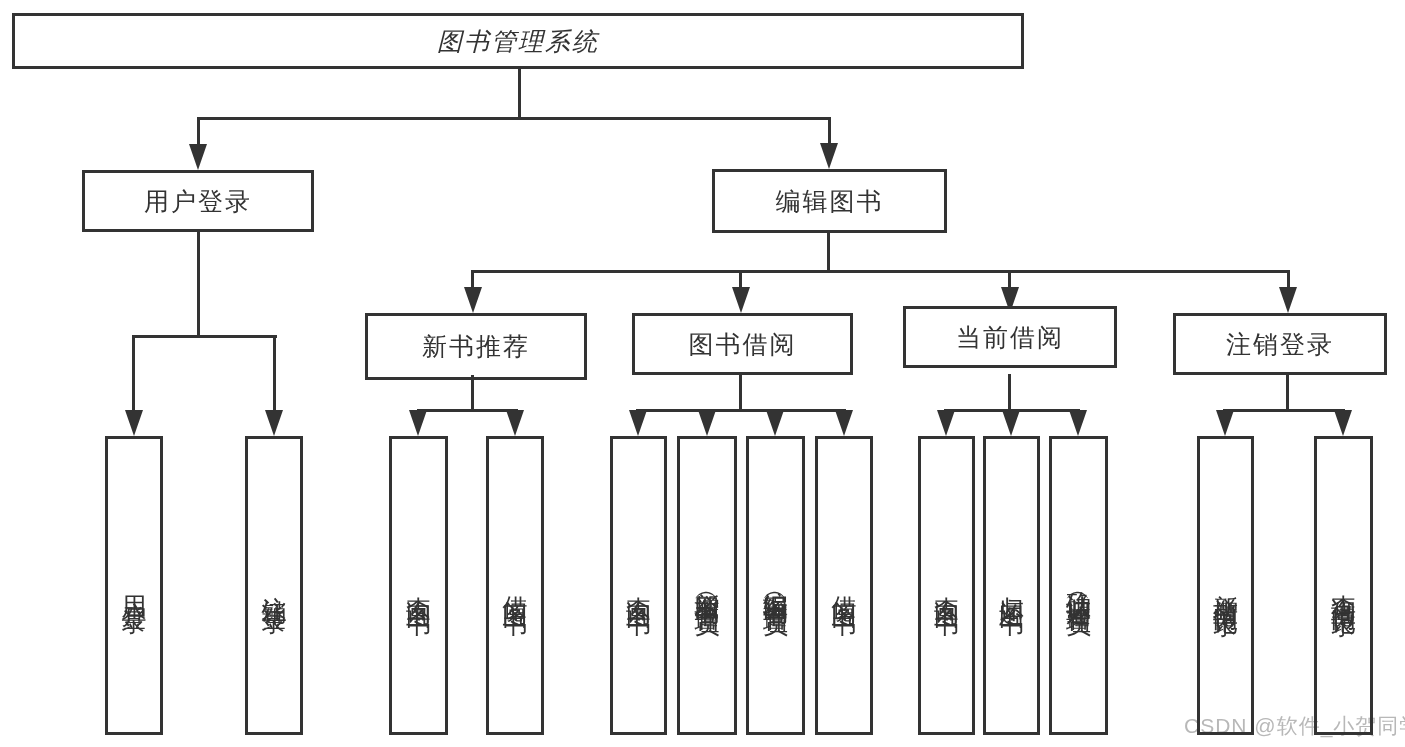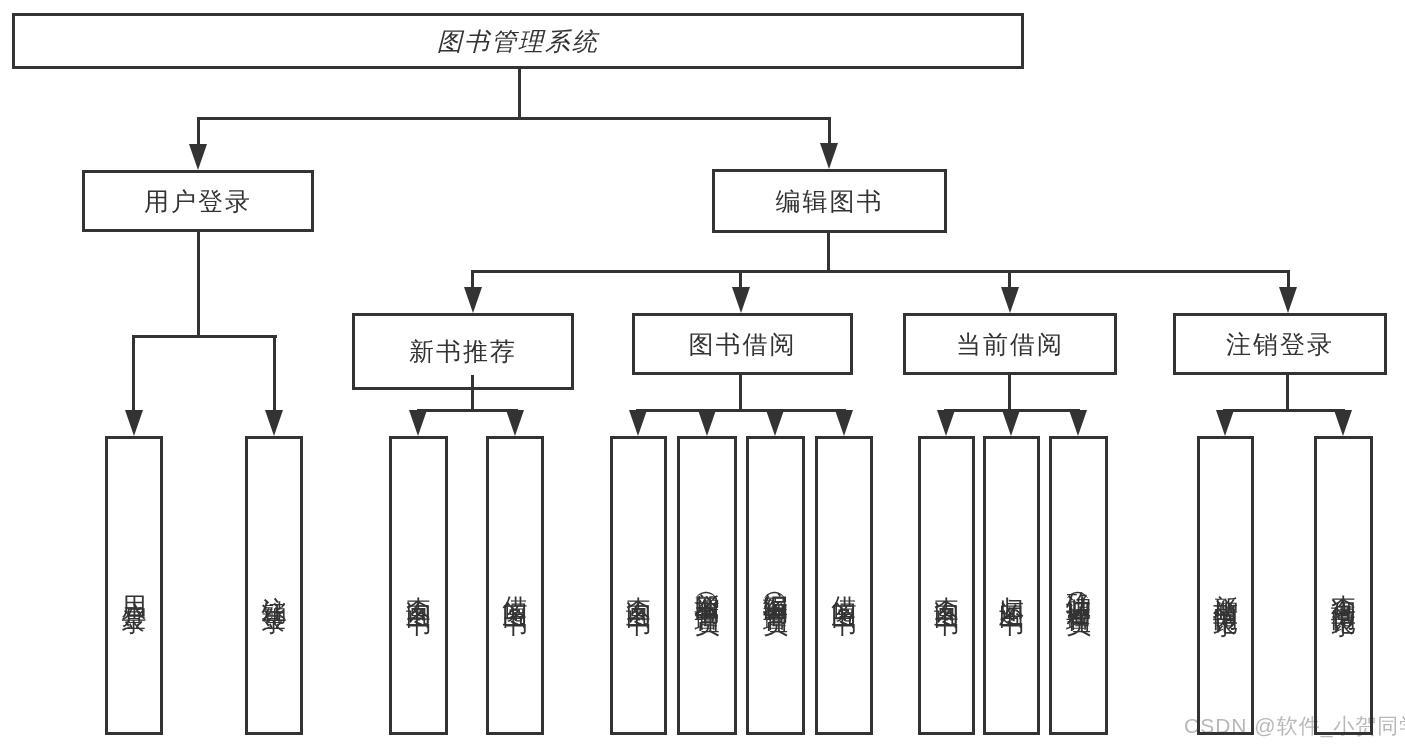--- a/index.html
+++ b/index.html
@@ -58,23 +58,23 @@
   <div class="hline" style="left:471px;top:270px;width:819px;"></div>
   <div class="vline" style="left:471px;top:270px;height:22px;"></div>
   <div class="arrow" style="left:464px;top:287px;"></div>
   <div class="vline" style="left:739px;top:270px;height:22px;"></div>
   <div class="arrow" style="left:732px;top:287px;"></div>
   <div class="vline" style="left:1008px;top:270px;height:22px;"></div>
   <div class="arrow" style="left:1001px;top:287px;"></div>
   <div class="vline" style="left:1287px;top:270px;height:22px;"></div>
   <div class="arrow" style="left:1279px;top:287px;"></div>
 
-  <div class="box" style="left:352px;top:313px;width:222px;height:77px;">新书推荐</div>
+  <div class="box" style="left:365px;top:313px;width:222px;height:67px;">新书推荐</div>
   <div class="box" style="left:632px;top:313px;width:221px;height:62px;">图书借阅</div>
-  <div class="box" style="left:903px;top:313px;width:214px;height:62px;">当前借阅</div>
+  <div class="box" style="left:903px;top:306px;width:214px;height:62px;">当前借阅</div>
   <div class="box" style="left:1173px;top:313px;width:214px;height:62px;">注销登录</div>
 
   <div class="vline" style="left:471px;top:375px;height:37px;"></div>
   <div class="hline" style="left:417px;top:409px;width:101px;"></div>
   <div class="arrow" style="left:409px;top:410px;"></div>
   <div class="arrow" style="left:506px;top:410px;"></div>
 
   <div class="vline" style="left:739px;top:374px;height:38px;"></div>
   <div class="hline" style="left:636px;top:409px;width:210px;"></div>
   <div class="arrow" style="left:629px;top:410px;"></div>

